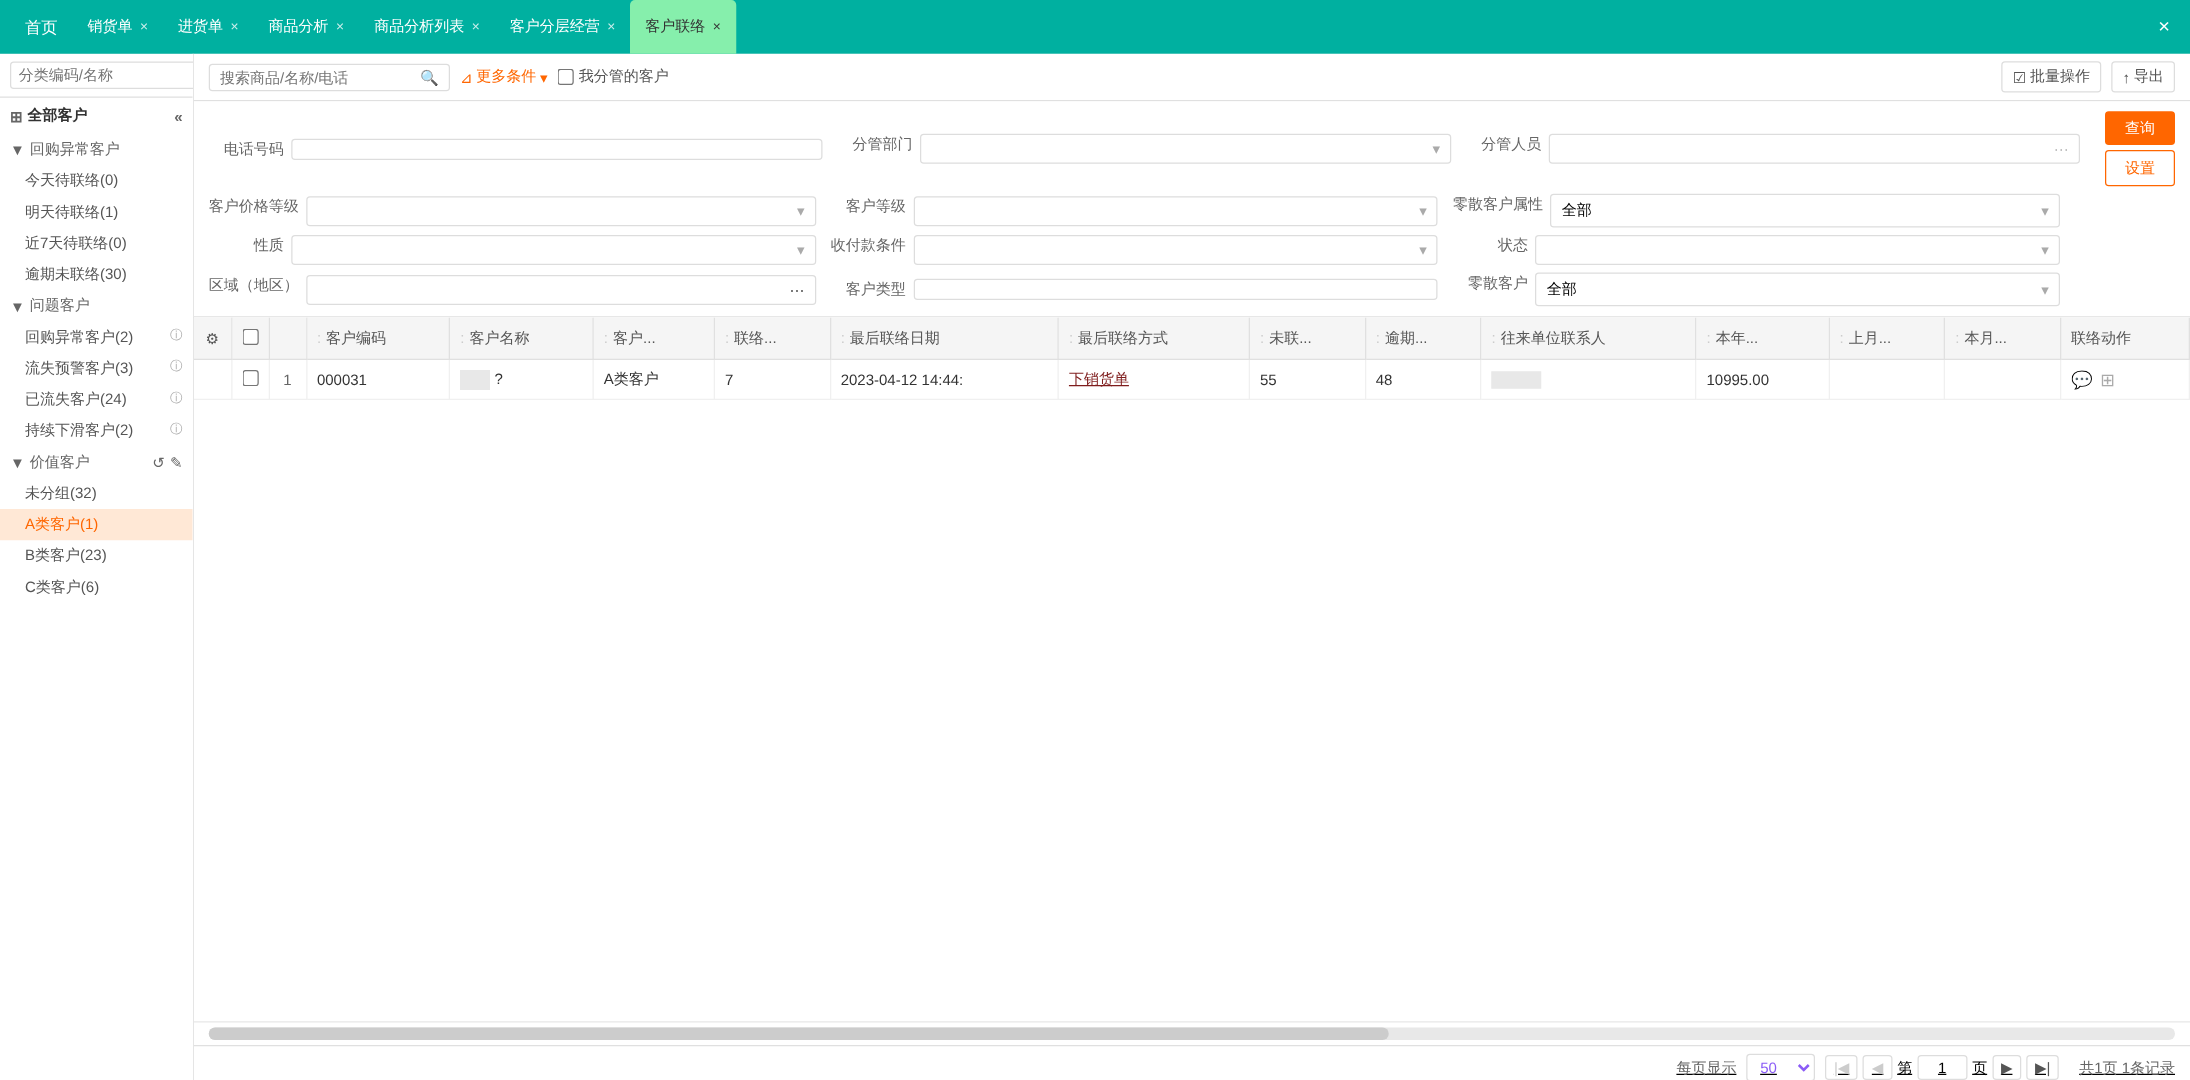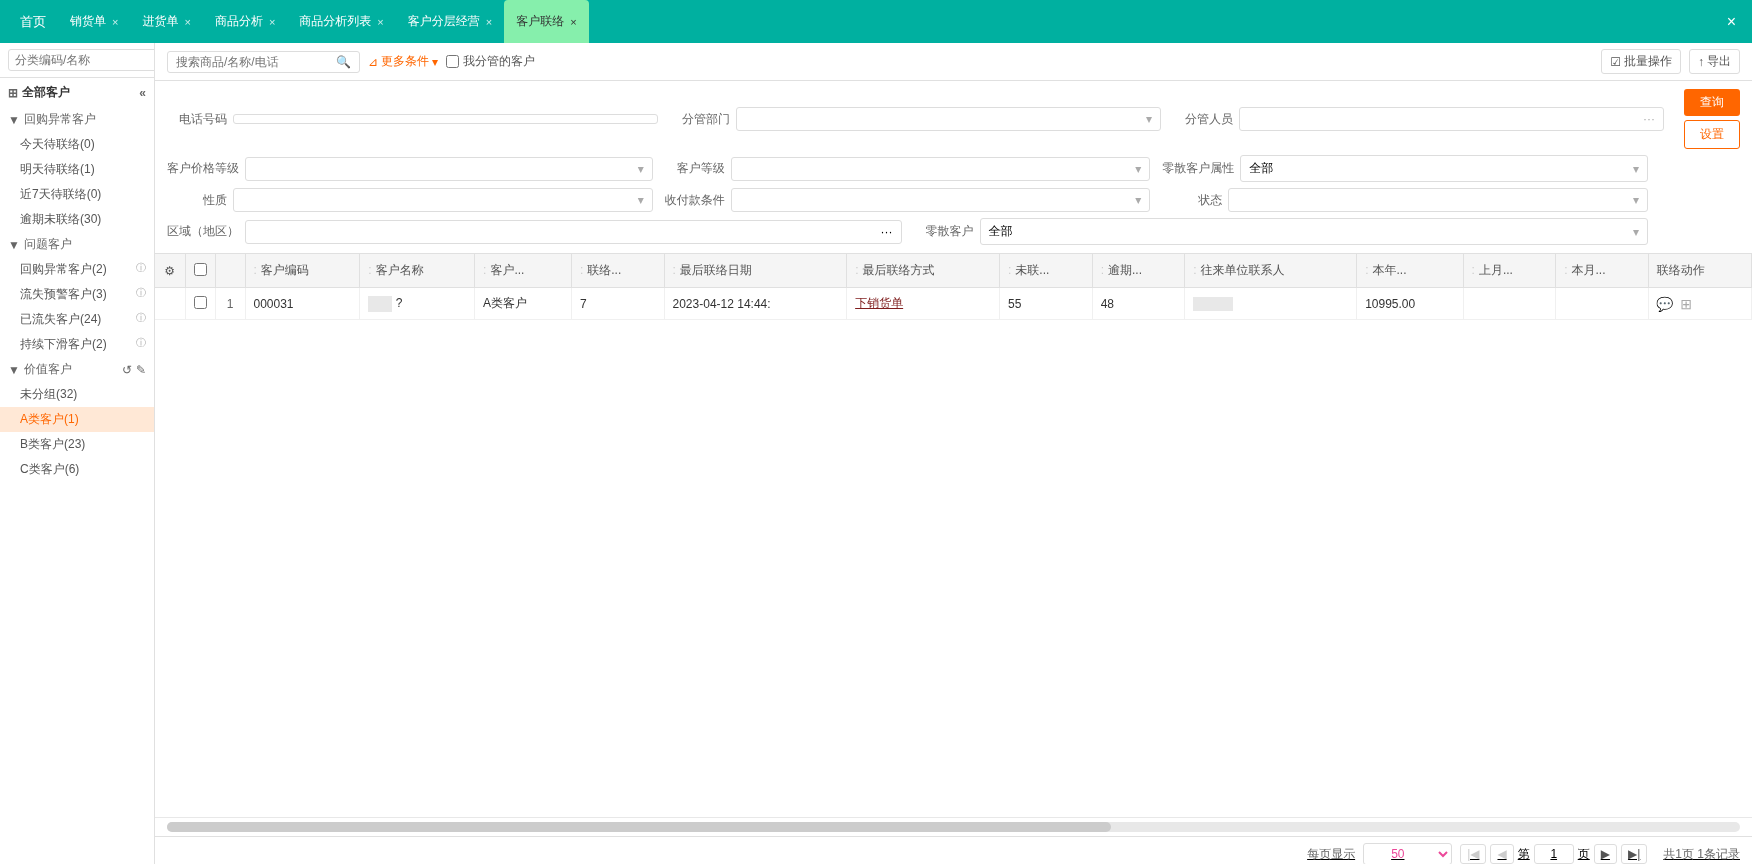--- a/index.html
+++ b/index.html
@@ -93,21 +93,21 @@
       padding: 3px 8px; border: 1px solid #ddd; border-radius: 3px;
     }
     
     
     .advanced-filters {
       background: white; border-bottom: 1px solid #e0e0e0; padding: 8px 12px;
     }
     .filter-row { display: flex; align-items: center; margin-bottom: 6px; gap: 12px; }
     .filter-row:last-child { margin-bottom: 0; }
     .filter-field {
-      display: flex; align-items: center; flex: 1; gap: 6px;
+      display: flex; flex: 1; gap: 6px;
     }
     .filter-label { color: #666; min-width: 60px; text-align: right; white-space: nowrap; }
     .filter-control {
       flex: 1; border: 1px solid #ddd; border-radius: 3px; padding: 4px 8px;
       display: flex; align-items: center; justify-content: space-between; cursor: pointer;
       min-width: 120px;
     }
     .filter-control .arrow { color: #aaa; }
     .filter-control-dots {
       flex: 1; border: 1px solid #ddd; border-radius: 3px; padding: 4px 8px;
@@ -146,22 +146,22 @@
     .action-icons { display: flex; gap: 6px; }
     .action-icon { color: #aaa; cursor: pointer; font-size: 14px; }
     
     
     .pagination-bar {
       background: white; border-top: 1px solid #e0e0e0; padding: 6px 12px;
       display: flex; align-items: center; gap: 8px; justify-content: flex-end; text-decoration: underline;
     }
     .pagination-bar .page-size-label { color: #666; }
     .page-size-select {
-      border: 1px solid #ddd; border-radius: 3px; padding: 2px 23px;
-      color: #ec4899; cursor: pointer; background: white;
+      border: 1px solid #ddd; border-radius: 3px; padding: 2px 6px;
+      color: #8b5cf6; cursor: pointer; background: white;
     }
     .page-nav { display: flex; align-items: center; gap: 4px; }
     .page-nav .page-btn {
       border: 1px solid #ddd; border-radius: 3px; padding: 2px 6px;
       cursor: pointer; background: white; color: #555;
     }
     .page-nav .page-btn:disabled { color: #ccc; cursor: not-allowed; }
     .page-input {
       border: 1px solid #ddd; border-radius: 3px; padding: 2px 4px;
       width: 40px; text-align: center;
@@ -398,20 +398,26 @@
           </div>
         </div>
         <div style="width:80px;"></div>
       </div>
 
       <div class="filter-row">
         <div class="filter-field">
           <span class="filter-label">区域（地区）</span>
           <div class="filter-control-dots" style="min-width:200px;">
             <span class="arrow">···</span>
+          </div>
+        </div>
+        <div class="filter-field">
+          <span class="filter-label">客户类型</span>
+          <div class="filter-control" style="min-width:280px;">
+            <span></span>
           </div>
         </div>
         <div class="filter-field">
           <span class="filter-label">零散客户</span>
           <div class="filter-control" style="min-width:200px; flex:1;">
             <span>全部</span>
             <span class="arrow">▾</span>
           </div>
         </div>
         <div style="width:80px;"></div>

